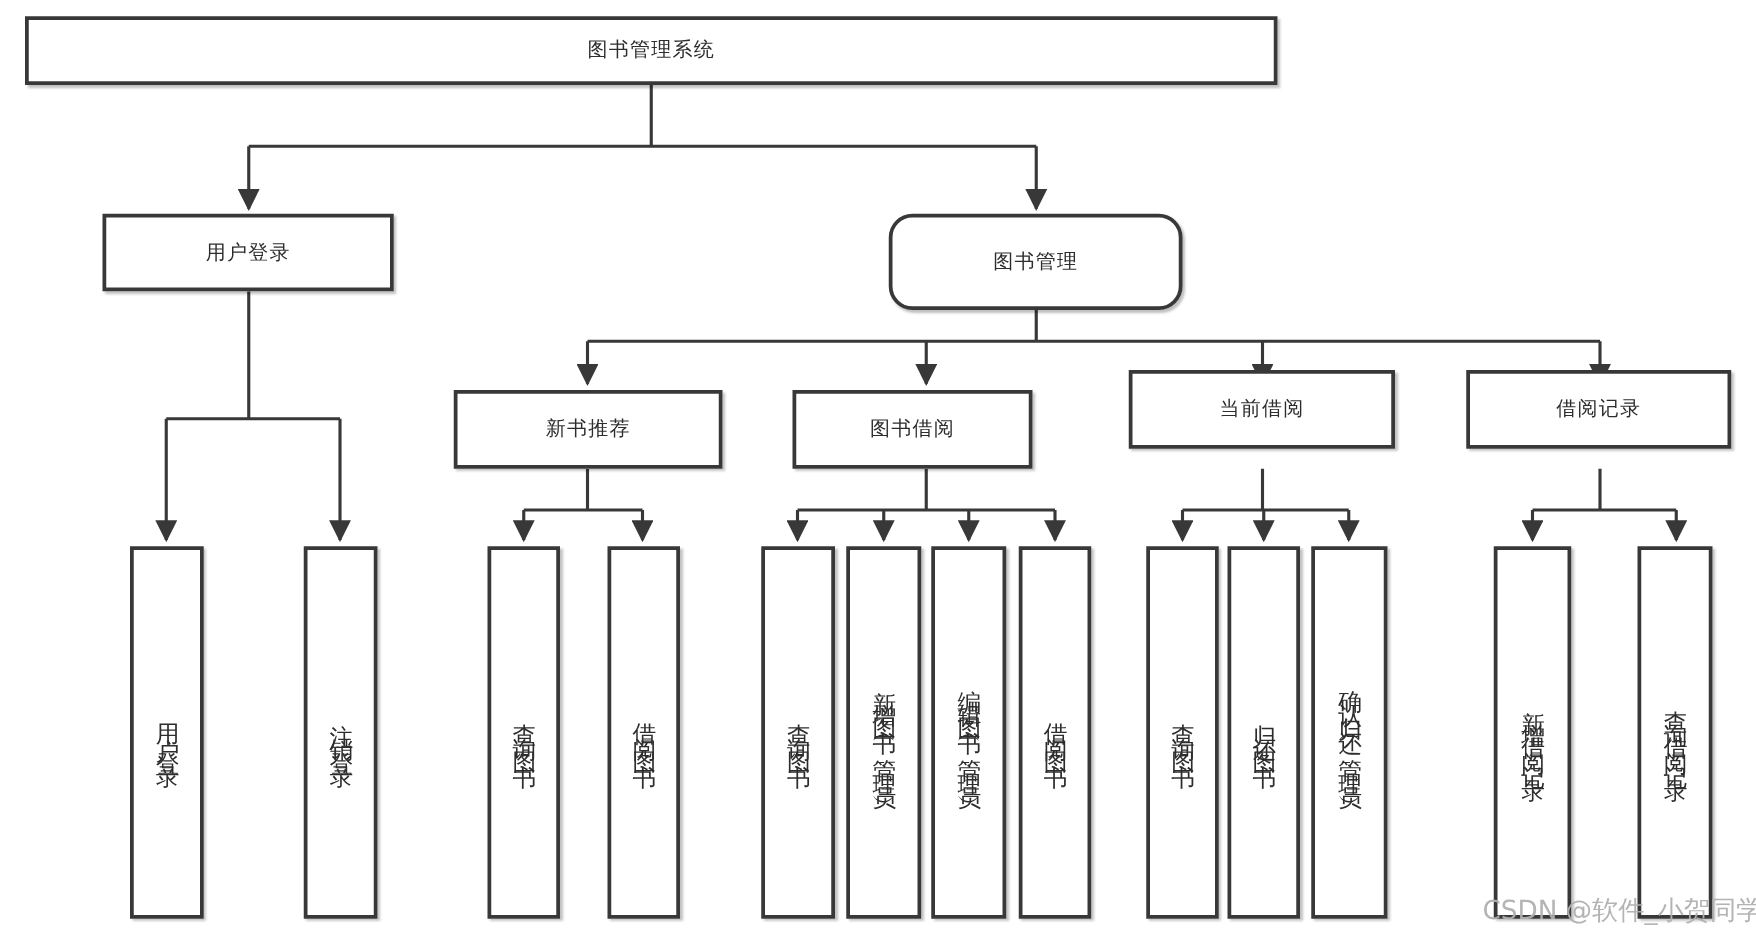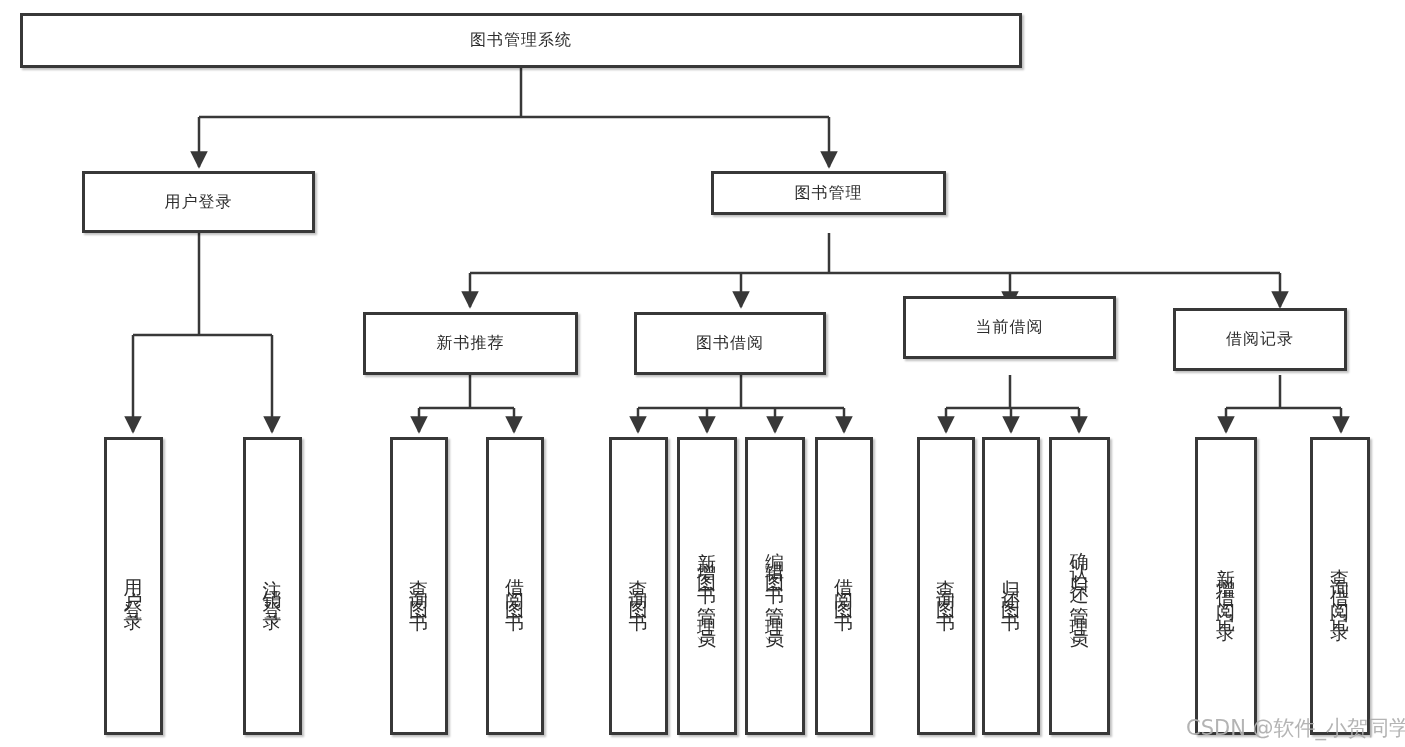--- a/index.html
+++ b/index.html
@@ -105,34 +105,34 @@
     <line class="connector" x1="1341" y1="408" x2="1341" y2="432" marker-end="url(#arrow)"></line>
   </svg>
 
   <div class="hbox" style="left:20px;top:13px;width:1002px;height:55px;">
     <span>图书管理系统</span>
   </div>
 
   <div class="hbox" style="left:82px;top:171px;width:233px;height:62px;">
     <span>用户登录</span>
   </div>
-  <div class="hbox" style="left:711px;top:171px;width:235px;height:44px;">
+  <div class="hbox" style="left:711px;top:171px;width:235px;height:77px;border-radius:19px;">
     <span>图书管理</span>
   </div>
 
   <div class="hbox" style="left:363px;top:312px;width:215px;height:63px;">
     <span>新书推荐</span>
   </div>
   <div class="hbox" style="left:634px;top:312px;width:192px;height:63px;">
     <span>图书借阅</span>
   </div>
   <div class="hbox" style="left:903px;top:296px;width:213px;height:63px;">
     <span>当前借阅</span>
   </div>
-  <div class="hbox" style="left:1173px;top:308px;width:174px;height:63px;">
+  <div class="hbox" style="left:1173px;top:296px;width:212px;height:63px;">
     <span>借阅记录</span>
   </div>
 
   <div class="vbox" style="left:104px;width:59px;">
     <span>用户登录</span>
   </div>
   <div class="vbox" style="left:243px;width:59px;">
     <span>注销登录</span>
   </div>
 

